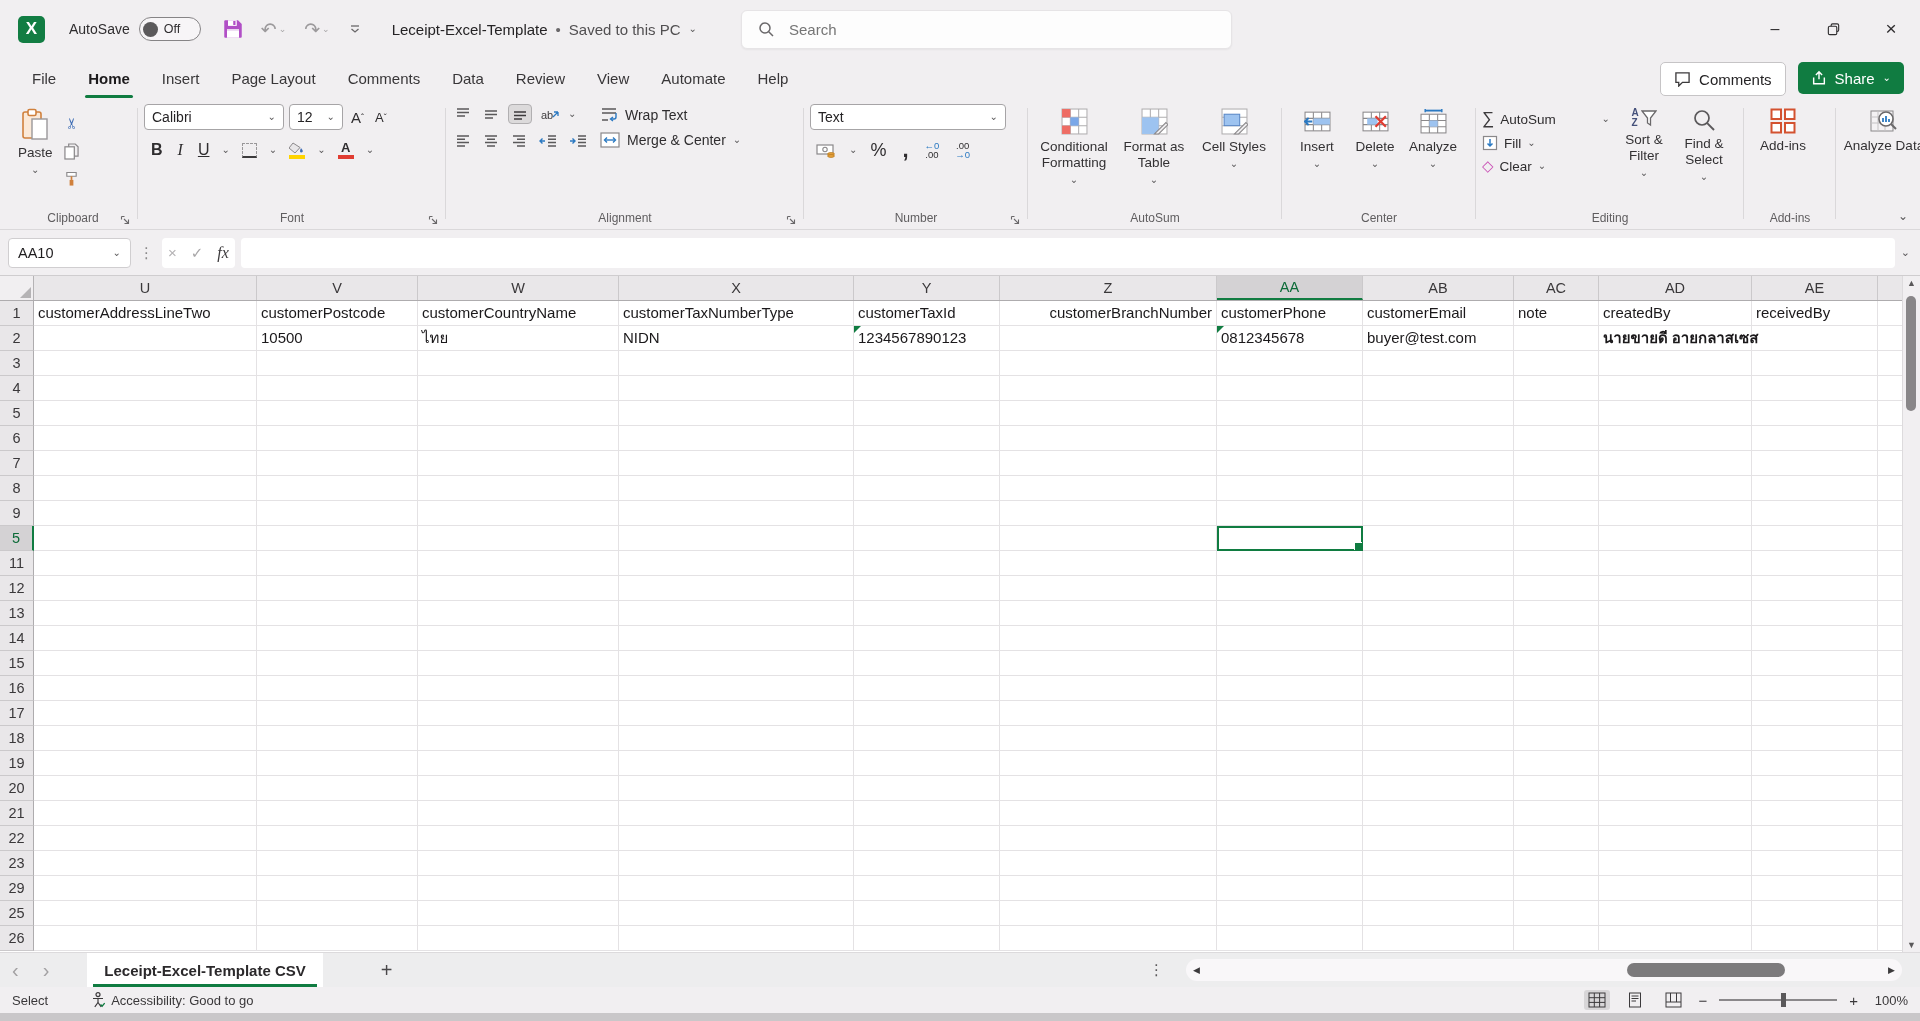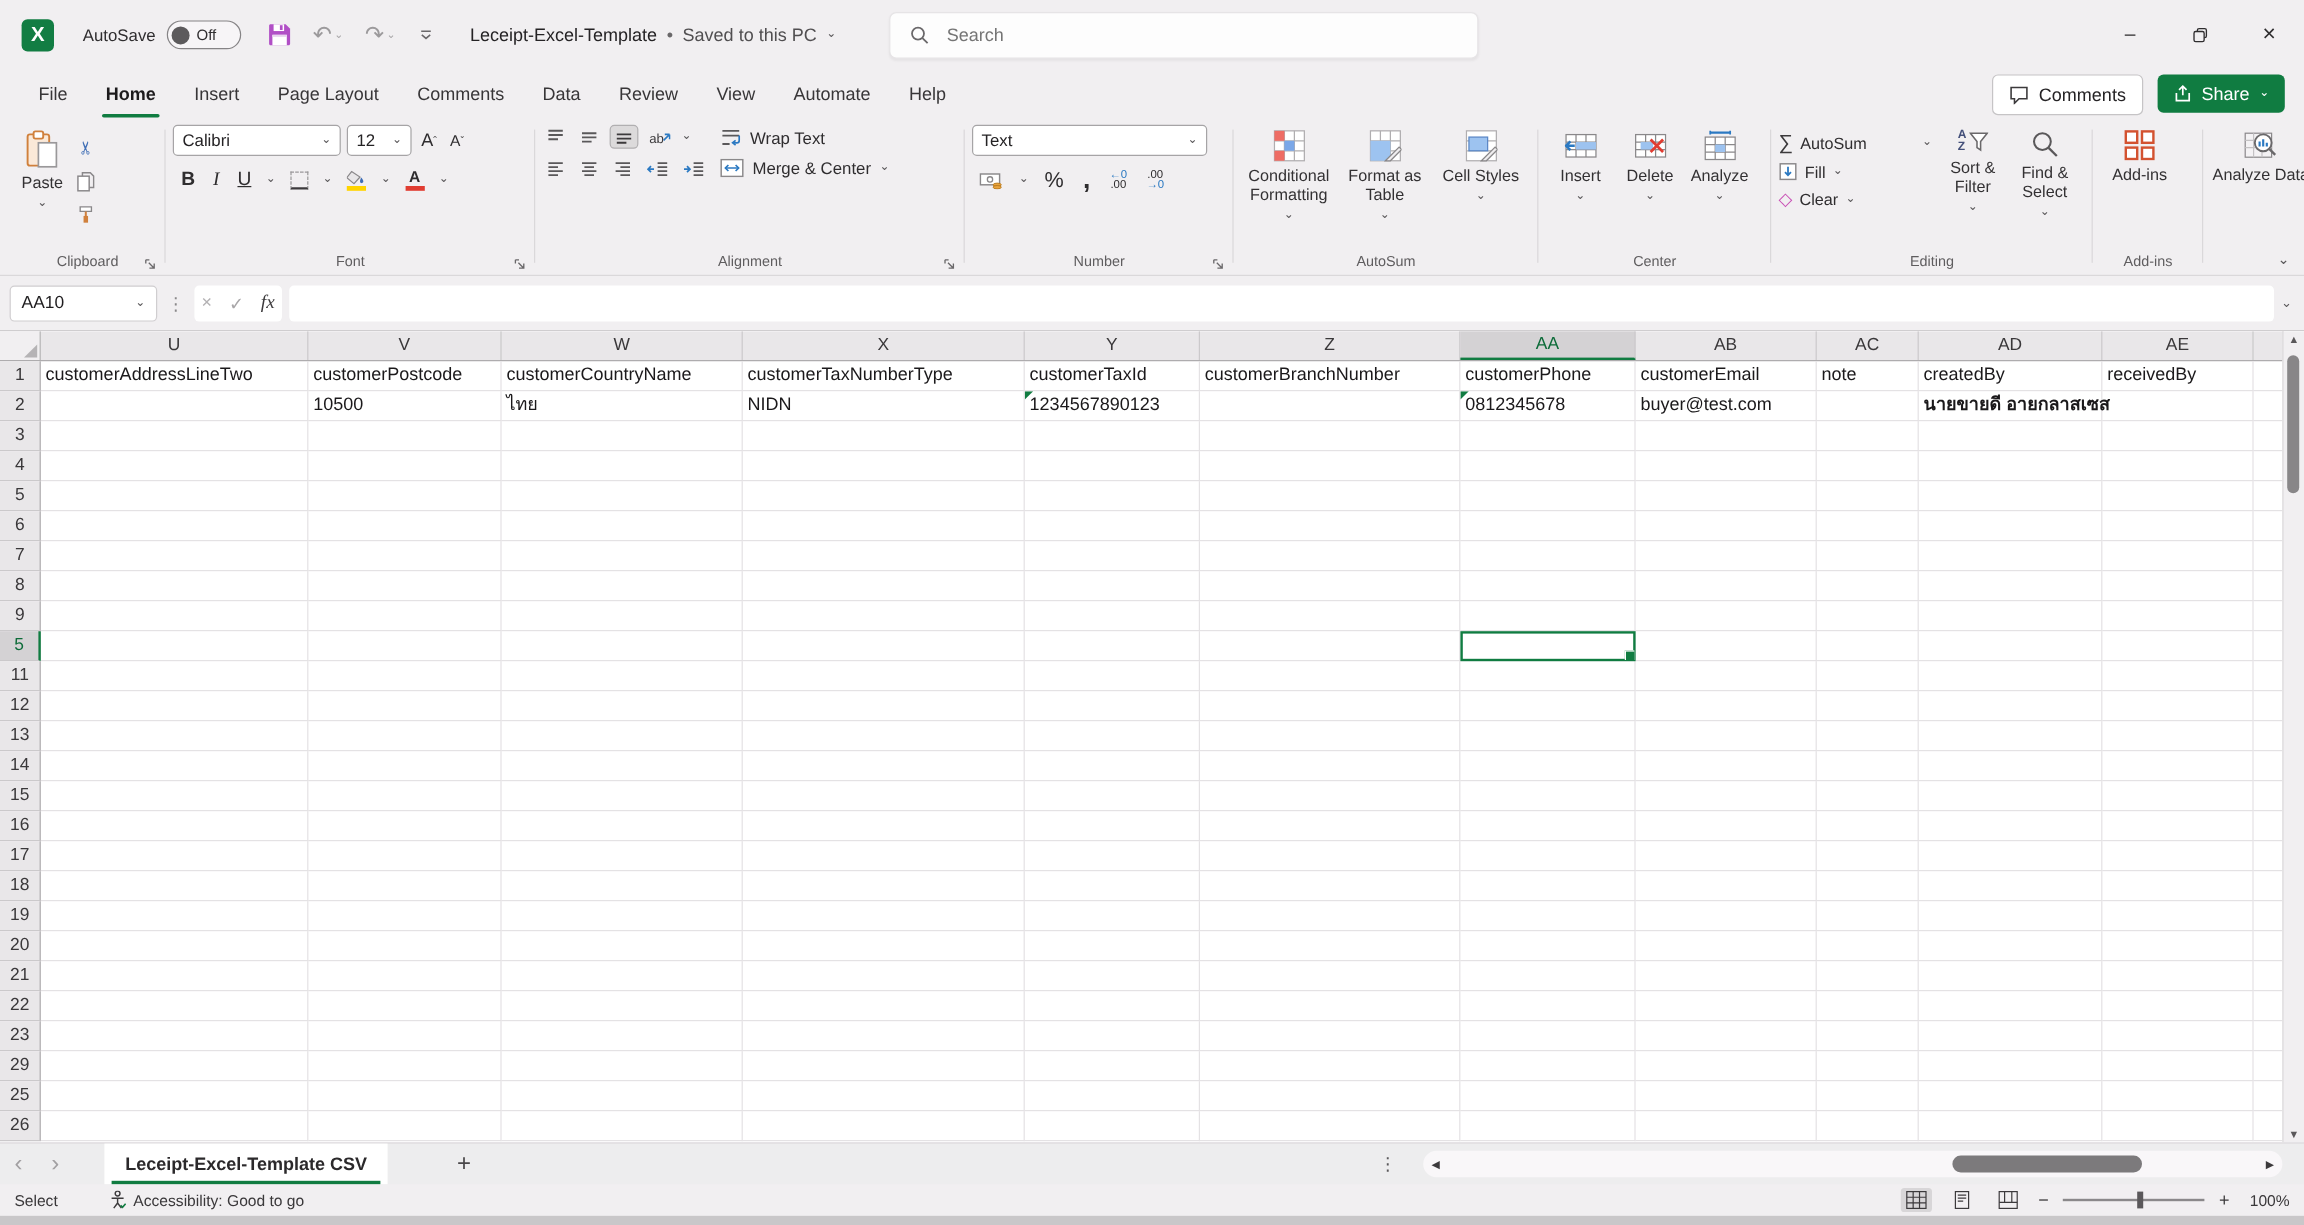--- a/index.html
+++ b/index.html
@@ -637,21 +637,21 @@
           <div class="col-h" style="width: 126px;">AE</div>
           <div class="col-h" style="width: 25px;"></div>
         </div>
         <div class="grow" style="height: 25px;">
           <div class="row-h">1</div>
           <div class="cell" style="width: 223px;"><span class="ctext">customerAddressLineTwo</span></div>
           <div class="cell" style="width: 161px;"><span class="ctext">customerPostcode</span></div>
           <div class="cell" style="width: 201px;"><span class="ctext">customerCountryName</span></div>
           <div class="cell" style="width: 235px;"><span class="ctext">customerTaxNumberType</span></div>
           <div class="cell" style="width: 146px;"><span class="ctext">customerTaxId</span></div>
-          <div class="cell" style="width: 217px;"><span class="ctext">customerBranchNumber</span></div>
+          <div class="cell" style="width: 217px; text-align: right;"><span class="ctext">customerBranchNumber</span></div>
           <div class="cell" style="width: 146px;"><span class="ctext">customerPhone</span></div>
           <div class="cell" style="width: 151px;"><span class="ctext">customerEmail</span></div>
           <div class="cell" style="width: 85px;"><span class="ctext">note</span></div>
           <div class="cell" style="width: 153px;"><span class="ctext">createdBy</span></div>
           <div class="cell" style="width: 126px;"><span class="ctext">receivedBy</span></div>
           <div class="cell" style="width: 25px;"></div>
         </div>
         <div class="grow" style="height: 25px;">
           <div class="row-h">2</div>
           <div class="cell" style="width: 223px;"></div>

